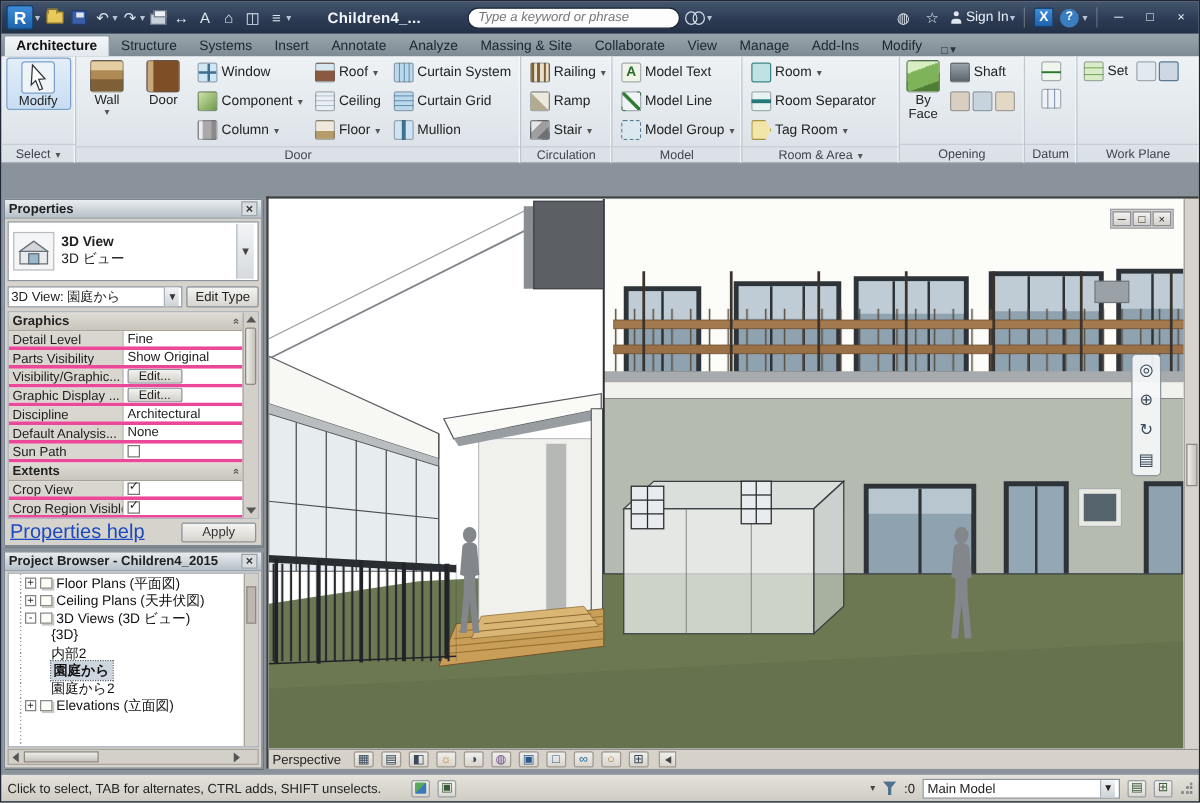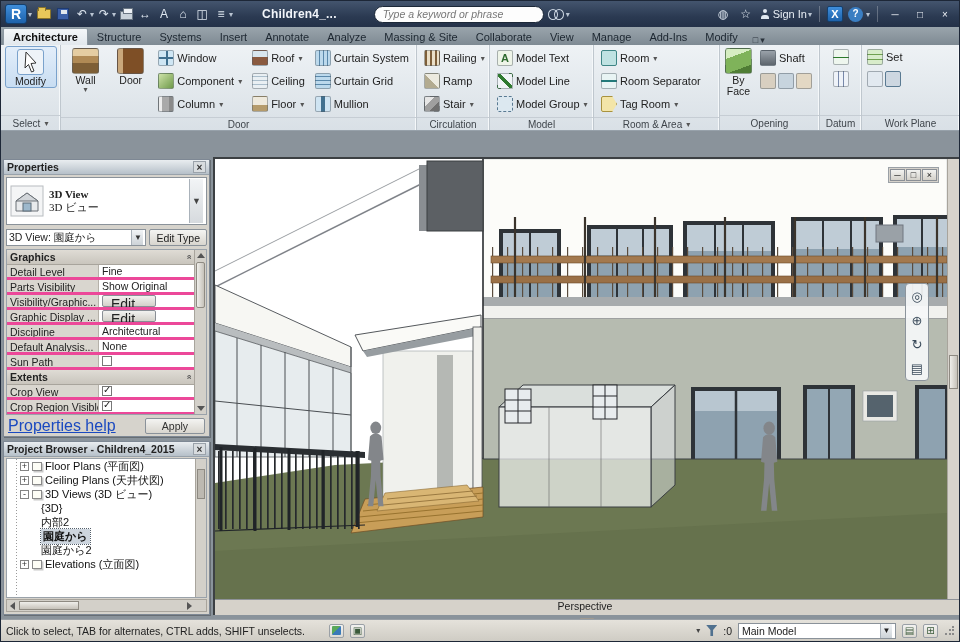--- a/index.html
+++ b/index.html
@@ -99,36 +99,36 @@
   
   .workspace { position:absolute; top:130px; left:0; right:0; bottom:22px; background:#8a939b; }
 
   
   .palette { position:absolute; background:#d6d3cc; border:1px solid #7e8894; box-shadow:1px 1px 0 rgba(0,0,0,.25); display:flex; flex-direction:column; overflow:hidden; }
   .pal-head { height:15px; background:linear-gradient(#e9edf0,#b6c0c9); display:flex; align-items:center; padding:0 3px;
     font-size:10.5px; font-weight:bold; color:#222; border-bottom:1px solid #98a2ab; }
   .pal-x { margin-left:auto; width:13px; height:12px; font-size:10px; line-height:11px; text-align:center; color:#333; border:1px solid #9aa2aa; background:#d8dcdf; }
 
   .props { left:2px; top:28px; width:207px; height:278px; }
-  .typesel { margin:2px; height:48px; background:#fff; border:1px solid #8a929a; display:flex; align-items:center; gap:5px; padding:0 3px;font-family:Liberation Serif, serif; }
+  .typesel { margin:2px; height:48px; background:#fff; border:1px solid #8a929a; display:flex; align-items:center; gap:5px; padding:0 3px; }
   .typesel .tname { font-size:11px; color:#222; line-height:13px; }
   .ts-caret { margin-left:auto; width:14px; height:44px; display:flex; align-items:center; justify-content:center; color:#444; background:linear-gradient(#f2f4f6,#d6dade); border-left:1px solid #aab2ba; font-size:9px; }
   .selrow { display:flex; gap:3px; padding:2px; align-items:center; }
   .combo { flex:1; height:17px; background:#fff; border:1px solid #8a929a; display:flex; align-items:center; font-size:10.5px; padding:0 2px; color:#222; }
   .combo .cc { margin-left:auto; width:12px; height:15px; background:linear-gradient(#f2f4f6,#cdd3d8); border-left:1px solid #aab2ba; font-size:8px; text-align:center; line-height:15px; color:#333; }
   .edittype { height:17px; padding:0 6px; font-size:10.5px; background:linear-gradient(#f4f4f2,#d8d5ce); border:1px solid #8a929a; border-radius:2px; color:#222; }
   .pgridwrap { position:relative; flex:1; margin:1px 2px; border:1px solid #9aa2aa; background:#fff; overflow:hidden; }
   .pgrid { position:absolute; inset:0 12px 0 0; }
   .pgroup { height:15px; background:linear-gradient(#dfdcd5,#c9c5bd); border-bottom:1px solid #a8a49c;
     font-weight:bold; font-size:10.5px; color:#222; display:flex; align-items:center; padding:0 3px; }
   .pgroup .chev { margin-left:auto; font-size:9px; transform:rotate(-90deg); color:#555; }
   .prow { height:15px; display:flex; border-bottom:3px solid #ec4899; }
   .plab { width:92px; background:#d9d6cf; border-right:1px solid #b5b1a9; font-size:10.5px; color:#222; padding:1px 3px; white-space:nowrap; overflow:hidden; }
   .pval { flex:1; background:#fff; font-size:10.5px; color:#222; padding:1px 3px; white-space:nowrap; overflow:hidden; display:flex; align-items:center; }
-  .pbtn { height:12px; padding:0 8px; font-size:14px; background:linear-gradient(#f2f2f0,#d4d1ca); border:1px solid #8a8f96; border-radius:2px; color:#222; }
+  .pbtn { height:12px; padding:0 8px; font-size:10px; background:linear-gradient(#f2f2f0,#d4d1ca); border:1px solid #8a8f96; border-radius:2px; color:#222; }
   .cb { width:10px; height:10px; border:1px solid #777; background:#fff; display:inline-block; position:relative; }
   .cb.on::after { content:"✓"; position:absolute; top:-3px; left:0; font-size:10px; color:#222; }
   .pscroll { position:absolute; top:0; right:0; bottom:0; width:12px; background:#d3d0c9; border-left:1px solid #a8a49c; }
   .pthumb { position:absolute; top:12px; left:1px; width:9px; height:46px; background:linear-gradient(90deg,#efeeea,#c6c2ba); border:1px solid #8e8a82; border-radius:2px; }
   .sarr { position:absolute; left:2px; width:0; height:0; }
   .sarr.up { top:3px; border-left:4px solid transparent; border-right:4px solid transparent; border-bottom:5px solid #555; }
   .sarr.dn { bottom:3px; border-left:4px solid transparent; border-right:4px solid transparent; border-top:5px solid #555; }
   .pfoot { height:20px; display:flex; align-items:center; padding:1px 4px; gap:4px; }
   .phelp { color:#1a49c0; text-decoration:underline; font-size:16px; }
   .applyb { margin-left:auto; width:60px; height:16px; font-size:10.5px; color:#333; background:linear-gradient(#f4f4f2,#d8d5ce); border:1px solid #8a929a; border-radius:2px; }
@@ -156,21 +156,21 @@
   .vp-main { position:relative; flex:1; display:flex; }
   .vp-canvas { position:relative; width:732px; height:440px; background:#fff; overflow:hidden; }
   .vp-canvas svg { position:absolute; inset:0; }
   .vp-scroll { width:12px; background:#d7d3cc; border-left:1px solid #a8a49c; position:relative; }
   .vp-thumb { position:absolute; top:196px; left:1px; width:9px; height:34px; background:linear-gradient(90deg,#efeeea,#c6c2ba); border:1px solid #8e8a82; }
   .vp-winbtns { position:absolute; top:8px; right:8px; display:flex; gap:1px; background:#d6d2cb; border:1px solid #9aa0a6; padding:1px; }
   .vwb { width:15px; height:12px; font-size:9px; line-height:11px; text-align:center; color:#222; background:linear-gradient(#f2f2f0,#d4d1ca); border:1px solid #8a8f96; }
   .navbar { position:absolute; top:124px; right:18px; width:24px; padding:3px 0; background:rgba(246,247,248,.92);
     border:1px solid #8c949c; border-radius:4px; display:flex; flex-direction:column; align-items:center; gap:6px; }
   .nav-ic { width:18px; height:18px; display:flex; align-items:center; justify-content:center; font-size:13px; color:#3a4document5a; color:#3a4a5a; border-radius:3px; }
-  .viewbar { height:16px; background:#d6d2ca; border-top:1px solid #8e9298; display:flex; align-items:center; gap:6px; padding:0 3px;flex-direction:column; }
+  .viewbar { height:16px; background:#d6d2ca; border-top:1px solid #8e9298; display:flex; align-items:center; gap:6px; padding:0 3px; }
   .vlabel { font-size:10.5px; color:#222; margin-right:4px; }
   .vc-ic { width:16px; height:13px; font-size:10px; line-height:12px; text-align:center; color:#3a4document5a; color:#394a5c;
     background:linear-gradient(#f0efec,#d9d5cd); border:1px solid #a09a90; border-radius:2px; }
   .vc-arrow { width:14px; height:13px; background:linear-gradient(#f0efec,#d9d5cd); border:1px solid #a09a90; position:relative; margin-left:2px; }
   .vc-arrow::before { content:""; position:absolute; top:3px; left:4px; border-top:3px solid transparent; border-bottom:3px solid transparent; border-right:5px solid #444; }
 
   
   .statusbar { position:absolute; left:0; right:0; bottom:0; height:22px; background:linear-gradient(#e5e2db,#cfccc4);
     border-top:1px solid #9aa0a6; display:flex; align-items:center; padding:0 5px; gap:6px; color:#222; }
   .sb-msg { font-size:10.5px; white-space:nowrap; }
@@ -419,21 +419,21 @@
             <span class="ric i-level"></span>
           </div>
         <div class="iconrow" style="height:22px">
             <span class="ric i-grid2"></span>
           </div>
       </div>
       <div class="plabel">Datum</div>
     </div>
 
     <div class="panel" style="flex:1;border-right:none">
-      <div class="pc" style="flex-direction:column">
+      <div class="pc" style="flex-direction:row">
         <div class="ritem">
             <span class="ric i-set"></span>
             <span class="rlbl">Set</span>
           </div>
         <div class="iconrow">
           <span class="ric i-show"></span>
           <span class="ric i-viewer"></span>
         </div>
       </div>
       <div class="plabel">Work Plane</div>

